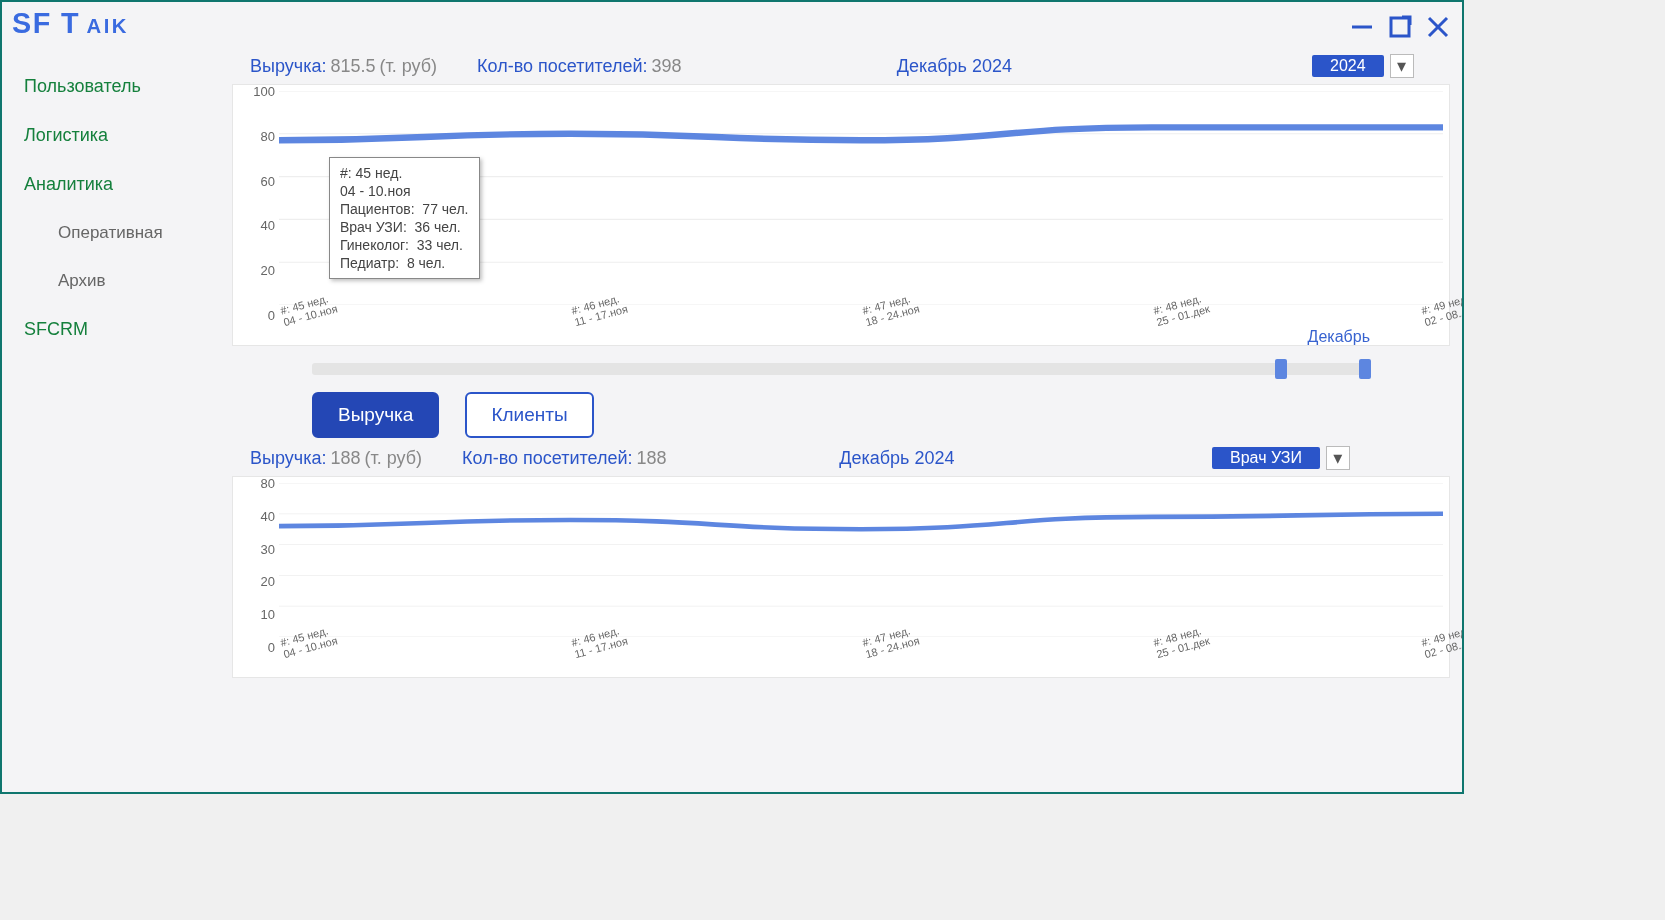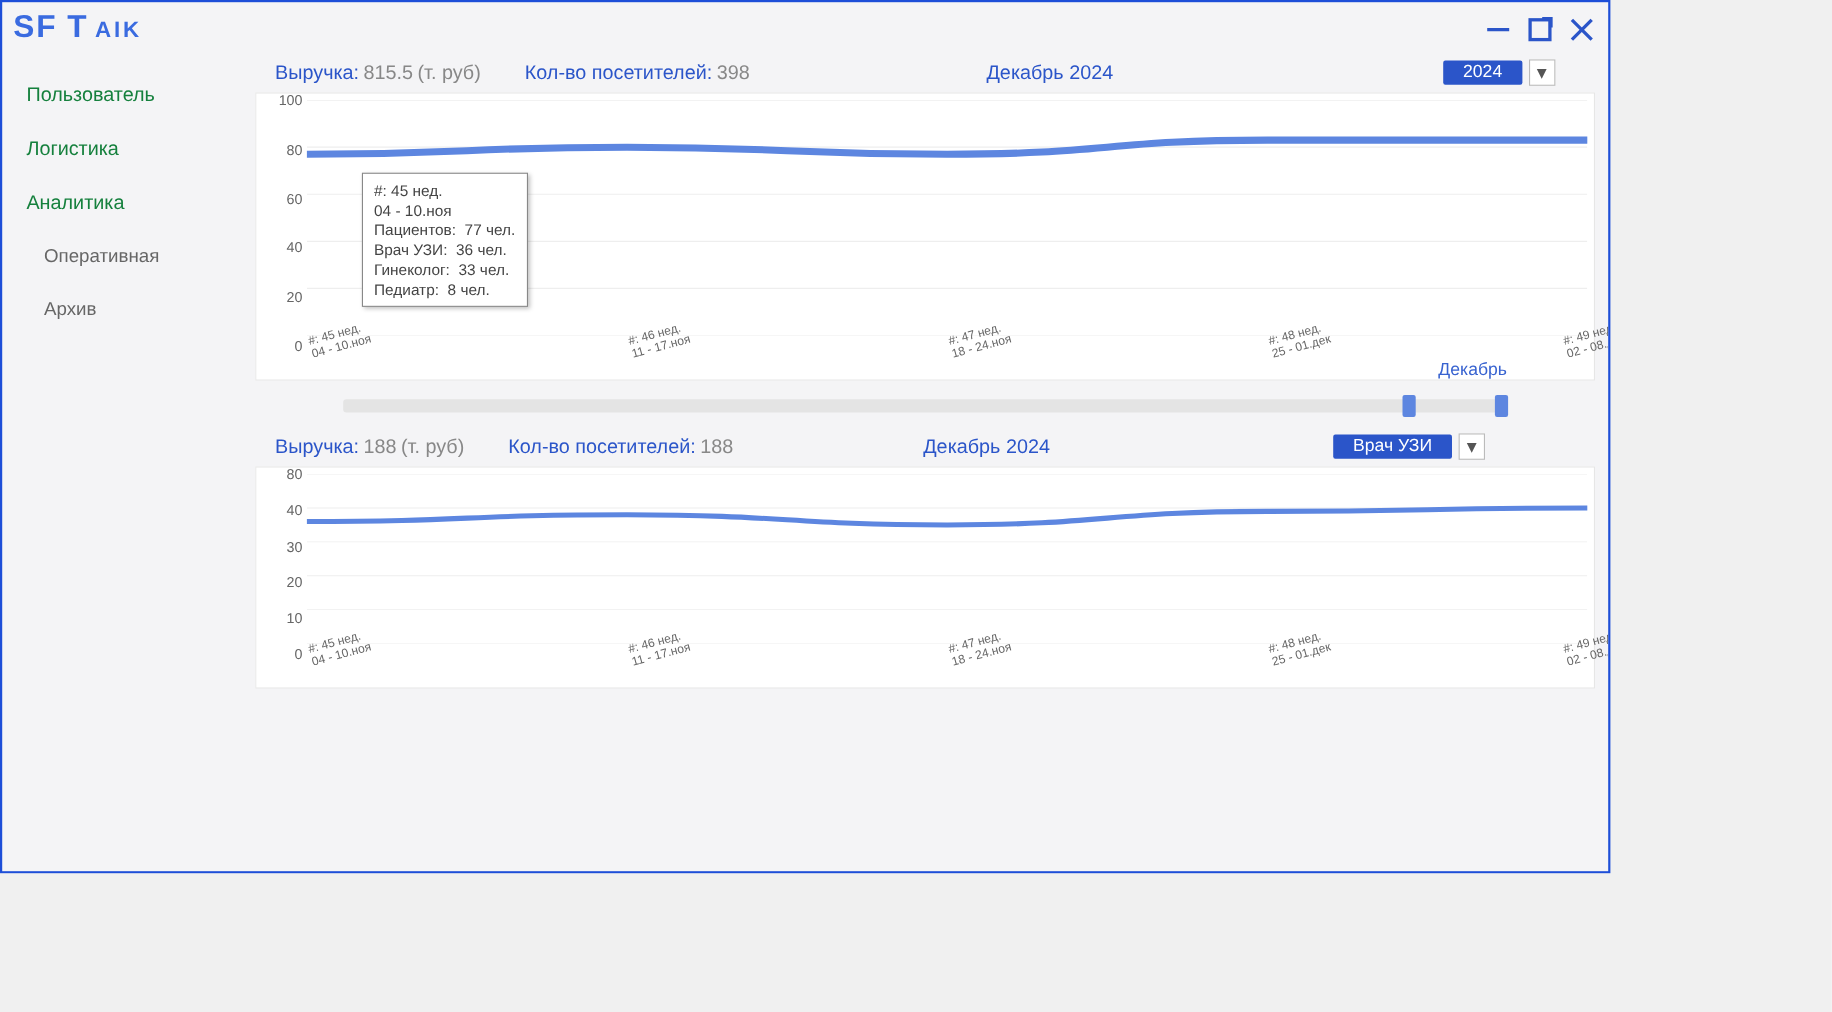--- a/index.html
+++ b/index.html
@@ -1,25 +1,25 @@
 <!DOCTYPE html>
 <html><head>
 <meta charset="utf-8">
 <style>
   html,body{margin:0;padding:0;font-family:Arial,Helvetica,sans-serif;background:#f0f0f0;color:#555;}
-  .window{width:1460px;height:790px;background:#f4f4f6;border:2px solid #1d4ed8;position:relative;overflow:hidden;}
+  .window{width:1460px;height:790px;background:#f4f4f6;border:2px solid #0f766e;position:relative;overflow:hidden;}
   .titlebar{height:50px;display:flex;align-items:center;justify-content:space-between;padding:0 10px;}
   .logo{font-family:Arial,sans-serif;font-weight:500;letter-spacing:2px;}
   .logo svg{height:36px;}
   .win-controls{display:flex;gap:10px;align-items:center;}
   .win-controls .ico{width:28px;height:28px;display:flex;align-items:center;justify-content:center;cursor:pointer;}
   .body{display:flex;height:740px;}
   .sidebar{width:230px;padding-top:10px;}
   .sidebar .item{padding:14px 22px;font-size:18px;color:#15803d;cursor:pointer;}
-  .sidebar .item.sub{padding-left:38px;font-size:17px;color:#666;}
+  .sidebar .item.sub{padding-left:56px;font-size:17px;color:#666;}
   .main{flex:1;padding:0 12px 10px 0;overflow:hidden;}
   .stats-row{display:flex;align-items:center;padding:2px 18px 4px 18px;font-size:18px;}
   .stats-row .lbl{color:#2b55c9;font-weight:500;}
   .stats-row .val{color:#888;margin-left:4px;}
   .period{color:#2b55c9;font-weight:500;flex:0 0 200px;text-align:left;}
   .select-wrap{position:relative;flex:0 0 120px;margin-left:auto;display:flex;align-items:center;}
   .sel{background:#2b55c9;color:#fff;padding:2px 18px;font-size:16px;border-radius:2px;cursor:pointer;}
   .sel-arrow{width:22px;height:22px;border:1px solid #bbb;display:flex;align-items:center;justify-content:center;margin-left:6px;cursor:pointer;background:#fff;}
   .chart-area{position:relative;background:#fff;border:1px solid #e6e6e6;height:260px;margin:2px 0 0 0;}
   .chart-area.small{height:200px;}
@@ -77,20 +77,21 @@
   </div>
 
   <div class="body">
 
     <div class="sidebar">
       <div class="item">Пользователь</div>
       <div class="item">Логистика</div>
       <div class="item">Аналитика</div>
       <div class="item sub">Оперативная</div>
       <div class="item sub">Архив</div>
+      <div class="item">SFCRM</div>
     </div>
 
     <div class="main">
 
       <div class="stats-row">
         <span class="lbl">Выручка:</span>
         <span class="val">815.5</span>
         <span class="val">(т. руб)</span>
         <span style="width:40px"></span>
         <span class="lbl">Кол-во посетителей:</span>
@@ -148,20 +149,24 @@
       <div style="position:relative;">
         <span class="month-lbl">Декабрь</span>
       </div>
       <div class="timeline">
         <div class="track">
           <div class="handle" style="left:91%"></div>
           <div class="handle" style="left:99%"></div>
         </div>
       </div>
 
+      <div class="tabs">
+        <div class="tab active">Выручка</div>
+        <div class="tab inactive">Клиенты</div>
+      </div>
 
       <div class="stats-row">
         <span class="lbl">Выручка:</span>
         <span class="val">188</span>
         <span class="val">(т. руб)</span>
         <span style="width:40px"></span>
         <span class="lbl">Кол-во посетителей:</span>
         <span class="val">188</span>
         <span class="spacer-fill"></span>
         <span class="period">Декабрь 2024</span>

